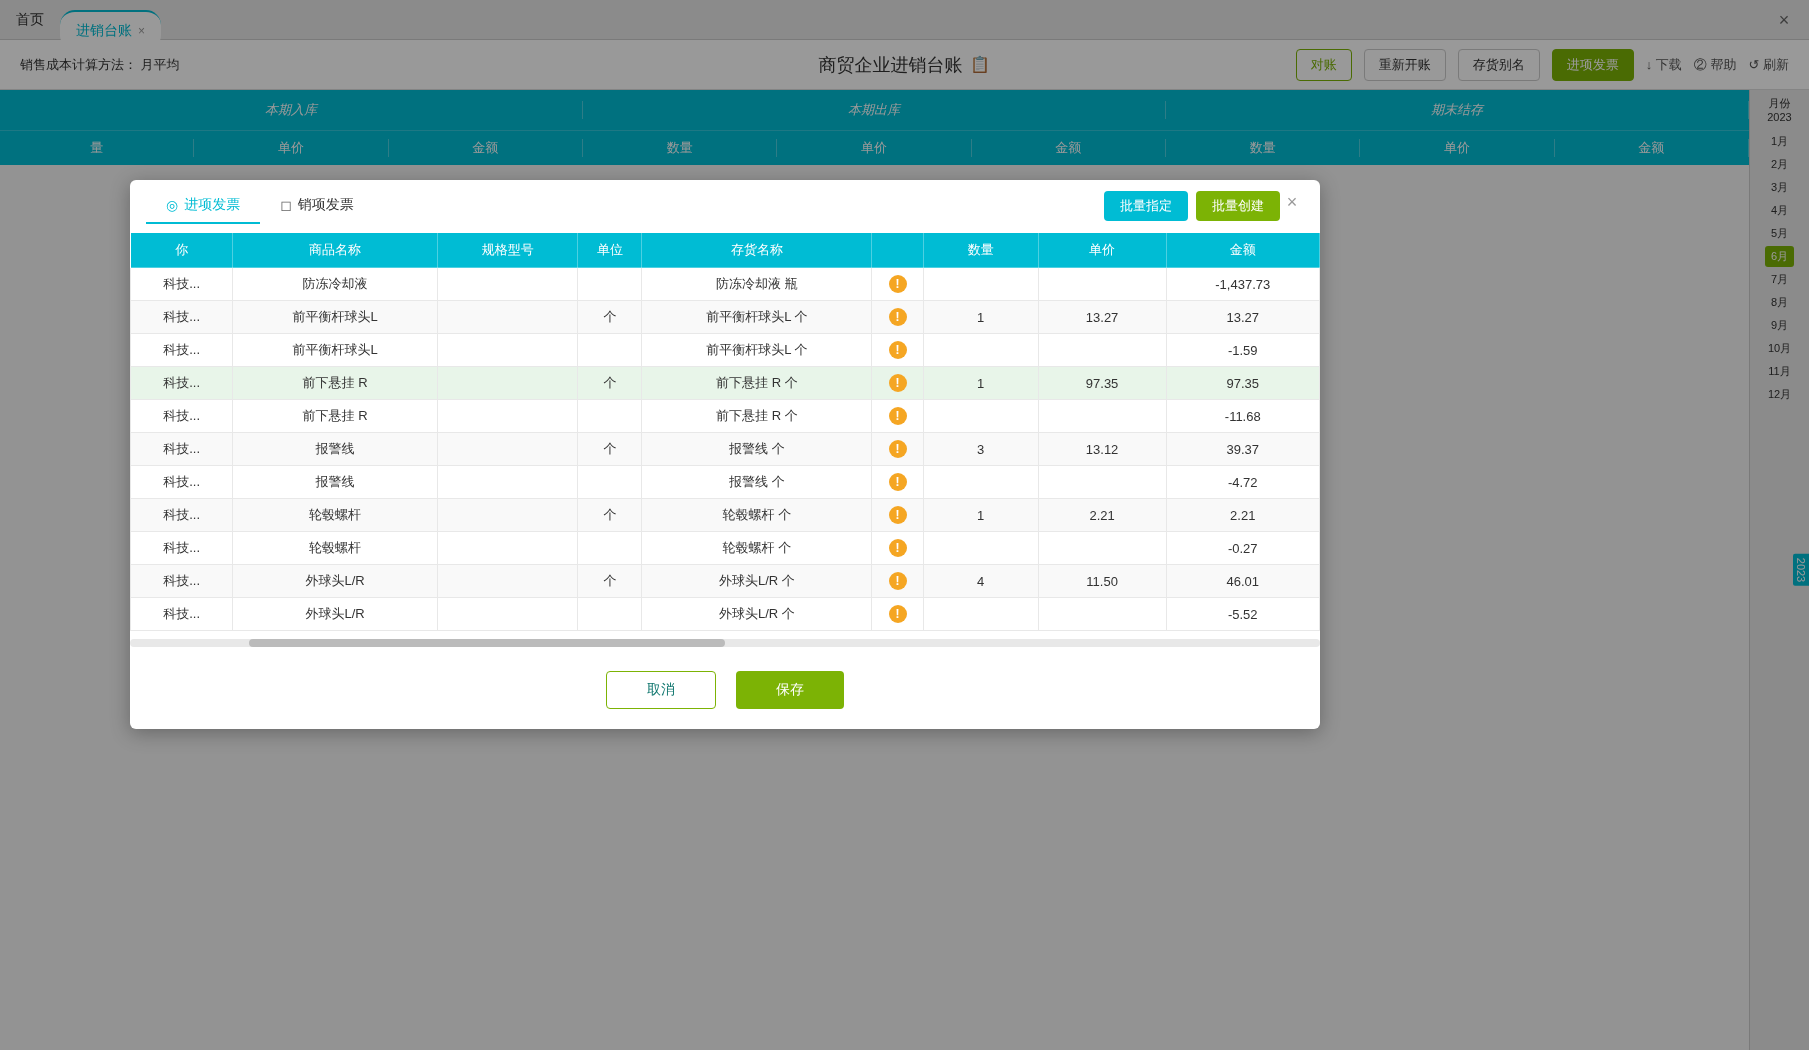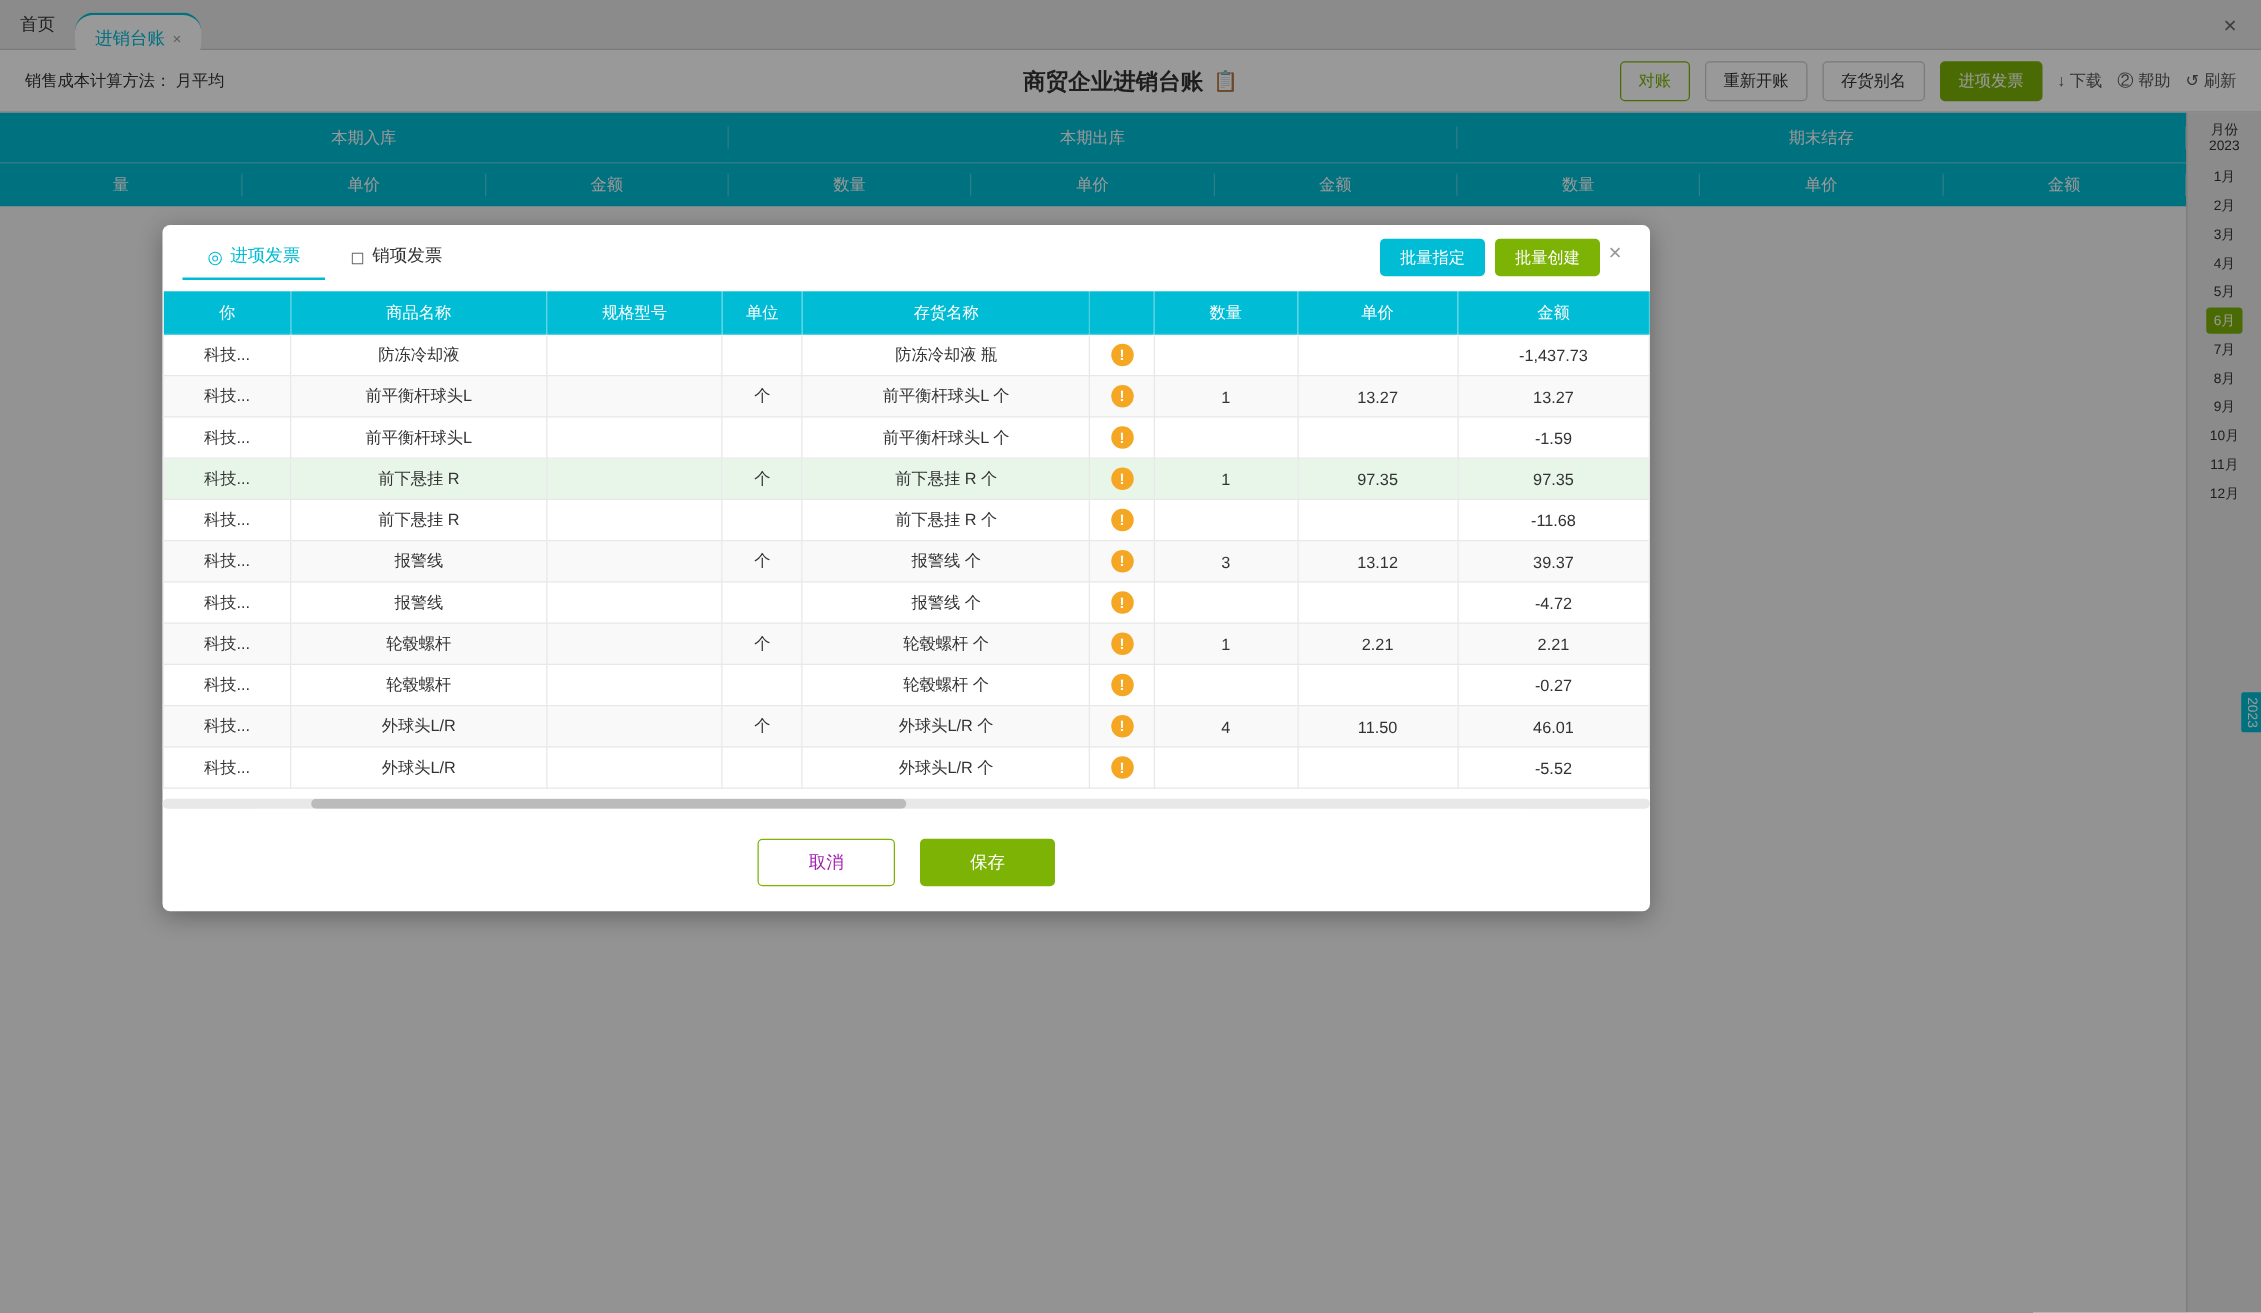--- a/index.html
+++ b/index.html
@@ -34,21 +34,21 @@
 
     
     .top-toolbar {
       position: absolute; top: 40px; left: 0; width: 100%; height: 50px;
       background: #fff; display: flex; align-items: center; padding: 0 20px;
       border-bottom: 1px solid #ddd; gap: 8px;
     }
     .cost-method { font-size: 13px; color: #333; }
     .page-title {
       position: absolute; left: 50%; transform: translateX(-50%);
-      font-size: 18px; font-weight: bold; color: #333; display: flex; align-items: center; gap: 8px;
+      font-size: 18px; font-weight: normal; color: #333; display: flex; align-items: center; gap: 8px;
     }
     .toolbar-btn {
       padding: 6px 14px; border: 1px solid #ccc; background: #fff;
       border-radius: 4px; font-size: 13px; cursor: pointer; color: #333;
     }
     .toolbar-btn.primary { background: #7cb305; color: #fff; border-color: #7cb305; }
     .toolbar-btn.outline-green { border-color: #7cb305; color: #7cb305; }
     .toolbar-right {
       margin-left: auto; display: flex; align-items: center; gap: 12px;
     }
@@ -138,21 +138,21 @@
     }
     .modal-scrollbar-thumb {
       width: 40%; height: 100%; background: #bbb; border-radius: 4px; margin-left: 10%;
     }
 
     
     .modal-footer {
       display: flex; justify-content: center; gap: 20px; padding: 16px 0 20px;
     }
     .btn-cancel {
-      padding: 0 40px; border: 1px solid #7cb305; color: #a21caf;
+      padding: 0 40px; border: 1px solid #7cb305; color: #0f766e;
       background: #fff; border-radius: 4px; font-size: 14px; cursor: pointer;
     }
     .btn-save {
       padding: 10px 40px; background: #7cb305; color: #fff;
       border: none; border-radius: 4px; font-size: 14px; cursor: pointer;
     }
 
     
     .modal-header-row {
       display: flex; align-items: center; padding: 8px 16px;
@@ -190,21 +190,21 @@
     <button class="toolbar-btn">存货别名</button>
     <button class="toolbar-btn primary">进项发票</button>
     <span>↓ 下载</span>
     <span>② 帮助</span>
     <span>↺ 刷新</span>
   </div>
 </div>
 
 <div class="main-table-area">
 
-  <div class="table-header-top" style="margin-right:60px;">
+  <div class="table-header-top" style="margin-right:60px;font-style:italic;">
     <div class="th-group" style="flex:3;">本期入库</div>
     <div class="th-group" style="flex:3;">本期出库</div>
     <div class="th-group" style="flex:3;">期末结存</div>
   </div>
 
   <div class="table-header-sub" style="margin-right:60px;">
     <div class="th-cell" style="flex:1;">量</div>
     <div class="th-cell" style="flex:1;">单价</div>
     <div class="th-cell" style="flex:1;">金额</div>
     <div class="th-cell" style="flex:1;">数量</div>

